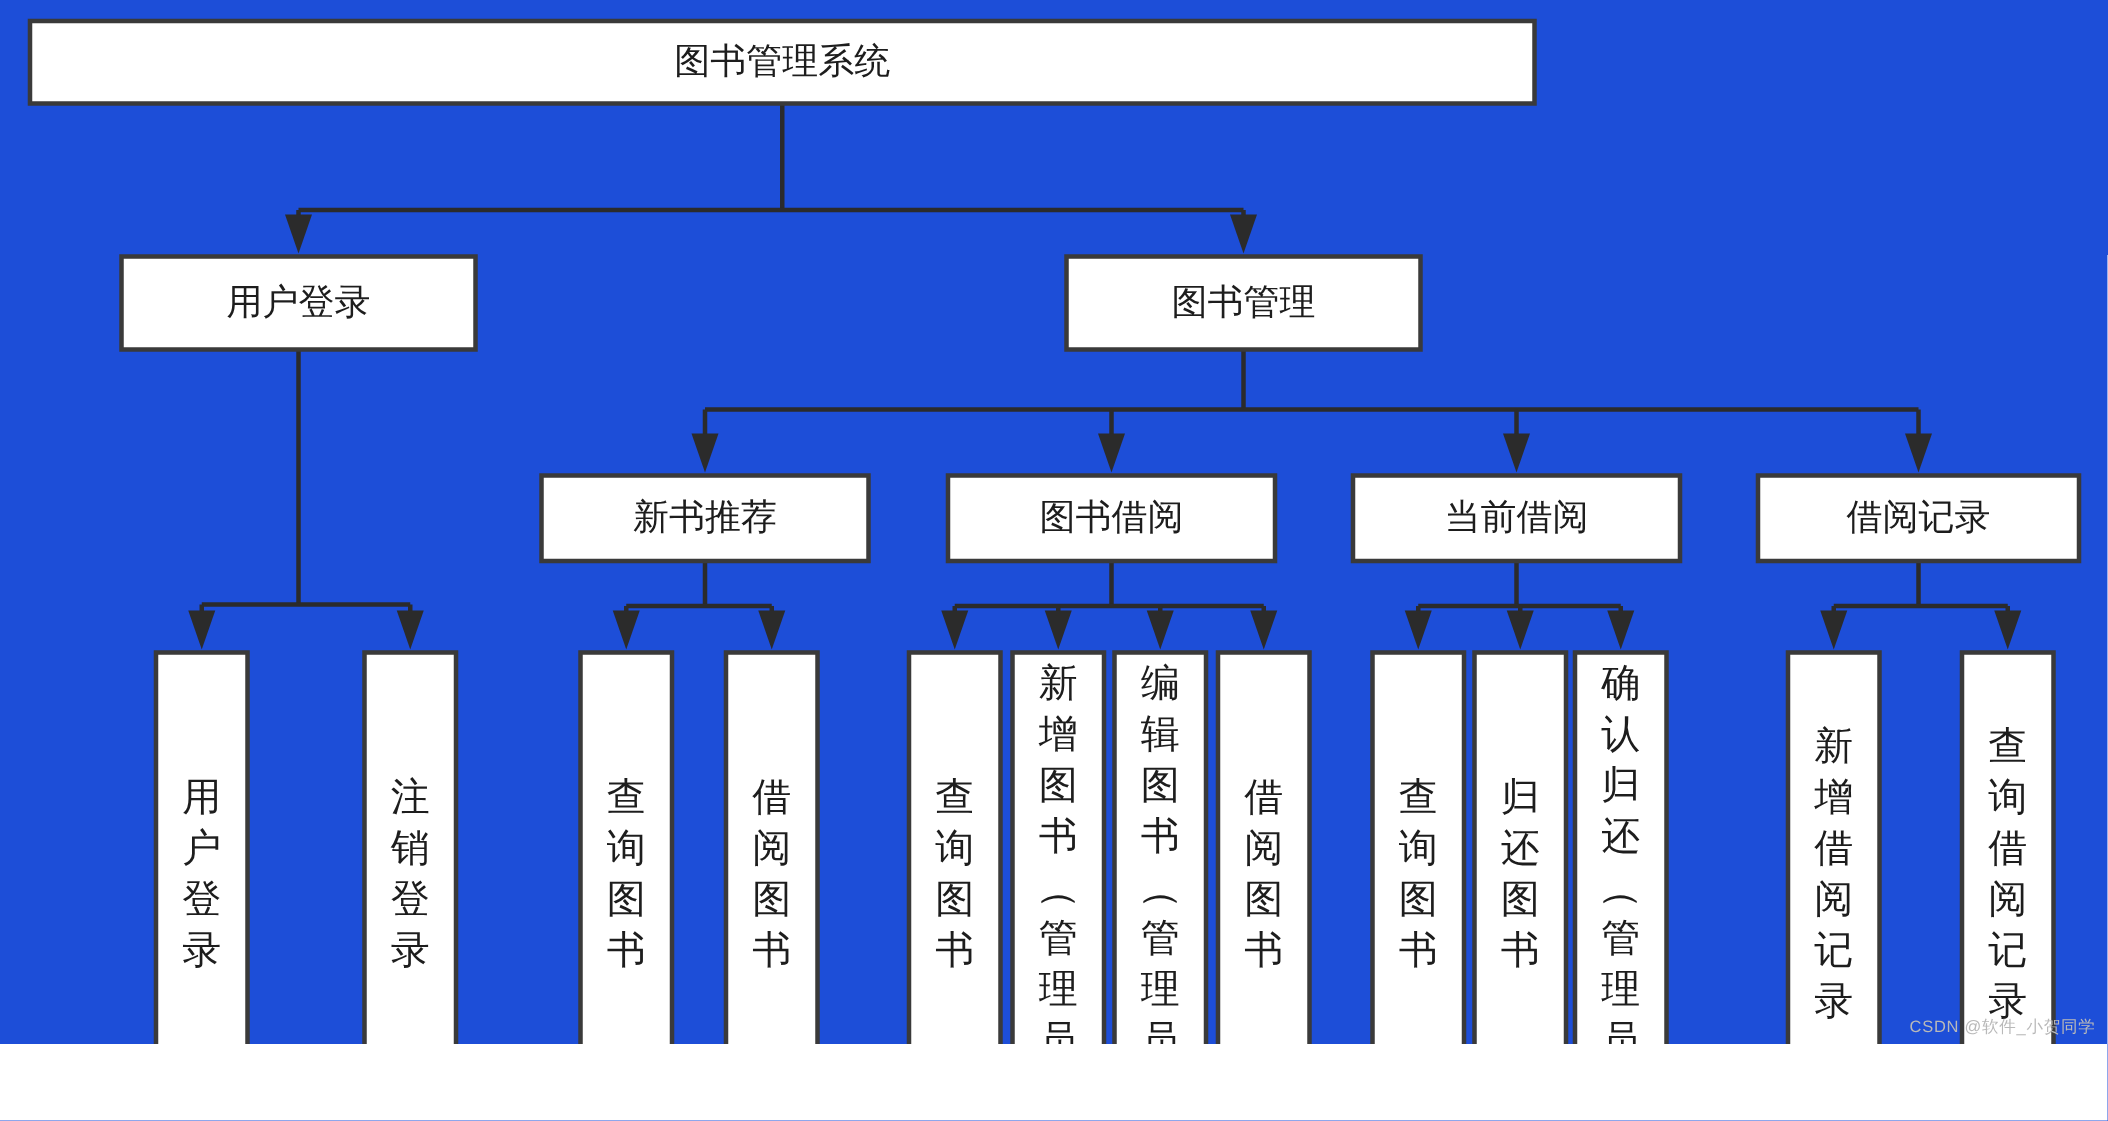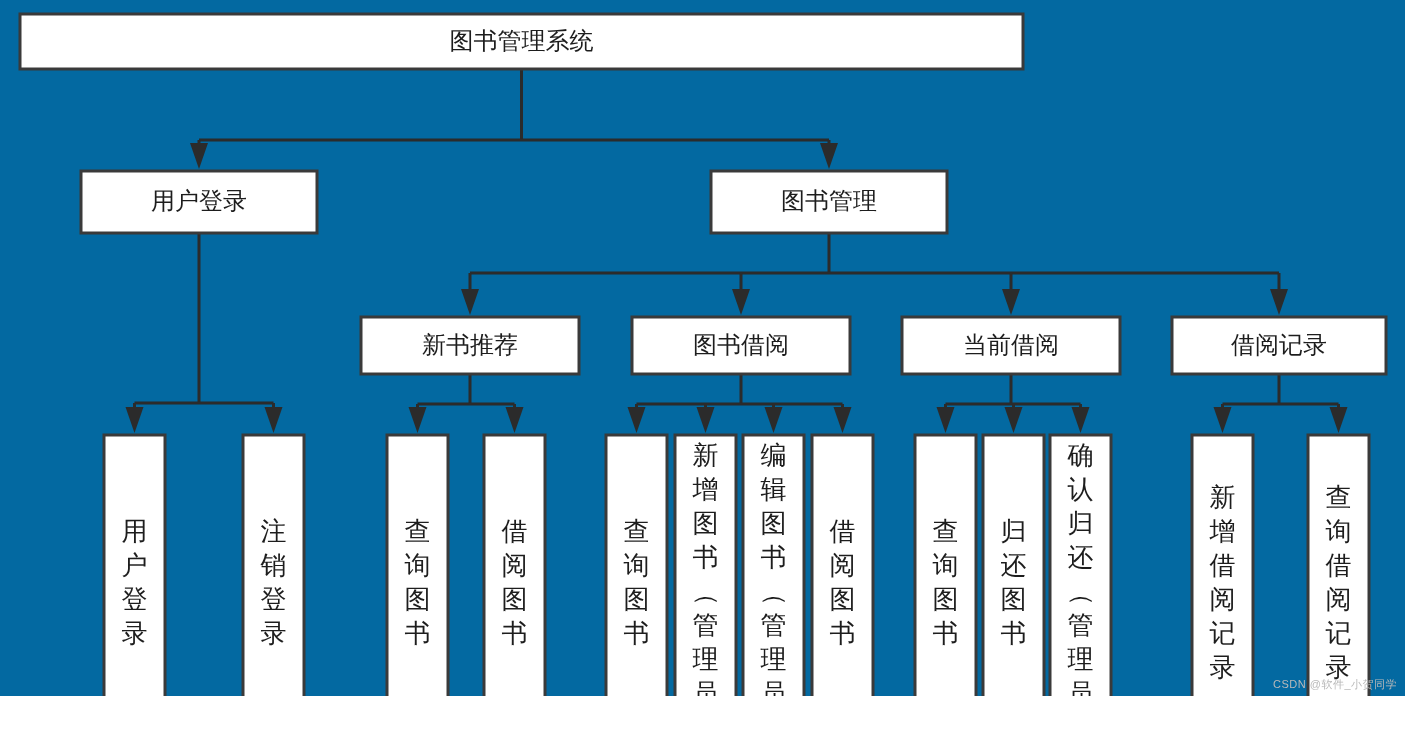--- a/index.html
+++ b/index.html
@@ -8,21 +8,21 @@
     padding: 0;
     background: #ffffff;
   }
   body {
     font-family: "Liberation Sans", "DejaVu Sans", sans-serif;
   }
   #diagram-root {
     position: relative;
     width: 1405px;
     height: 696px;
-    background: #0369a1;
+    background: #1d4ed8;
     overflow: hidden;
   }
   svg.diagram-canvas {
     position: absolute;
     left: 0;
     top: 0;
     width: 1405px;
     height: 747px;
     display: block;
   }

